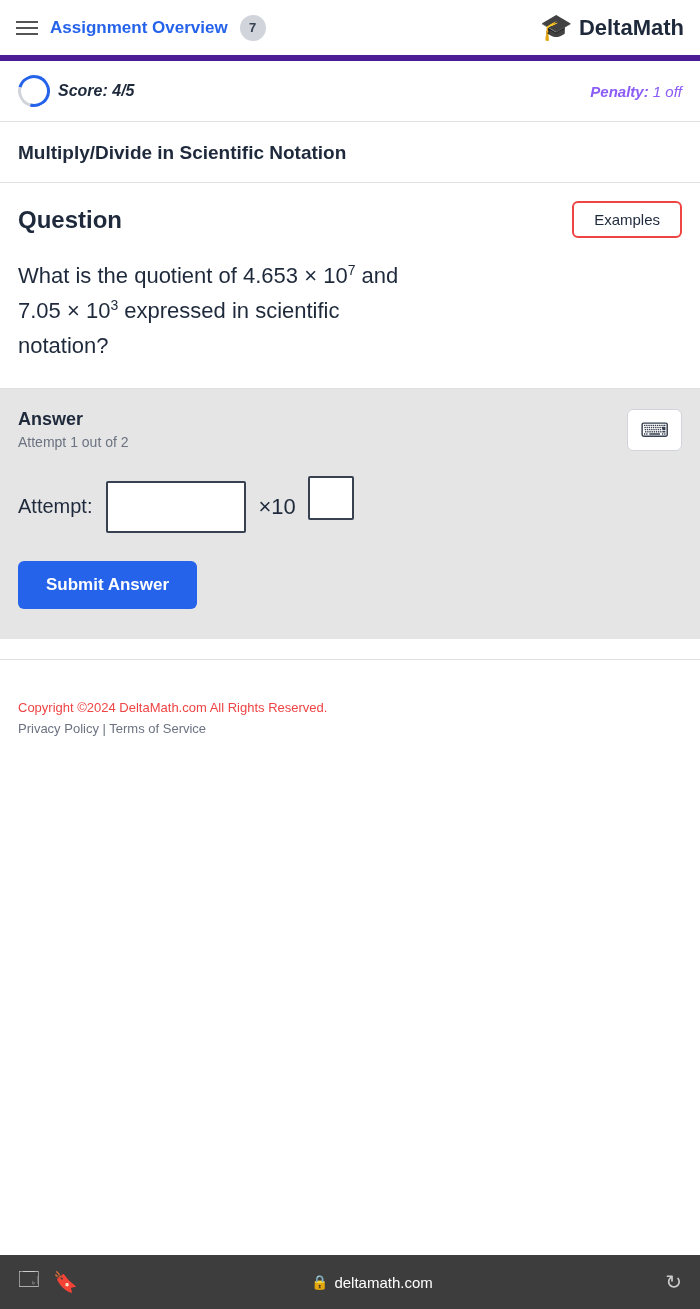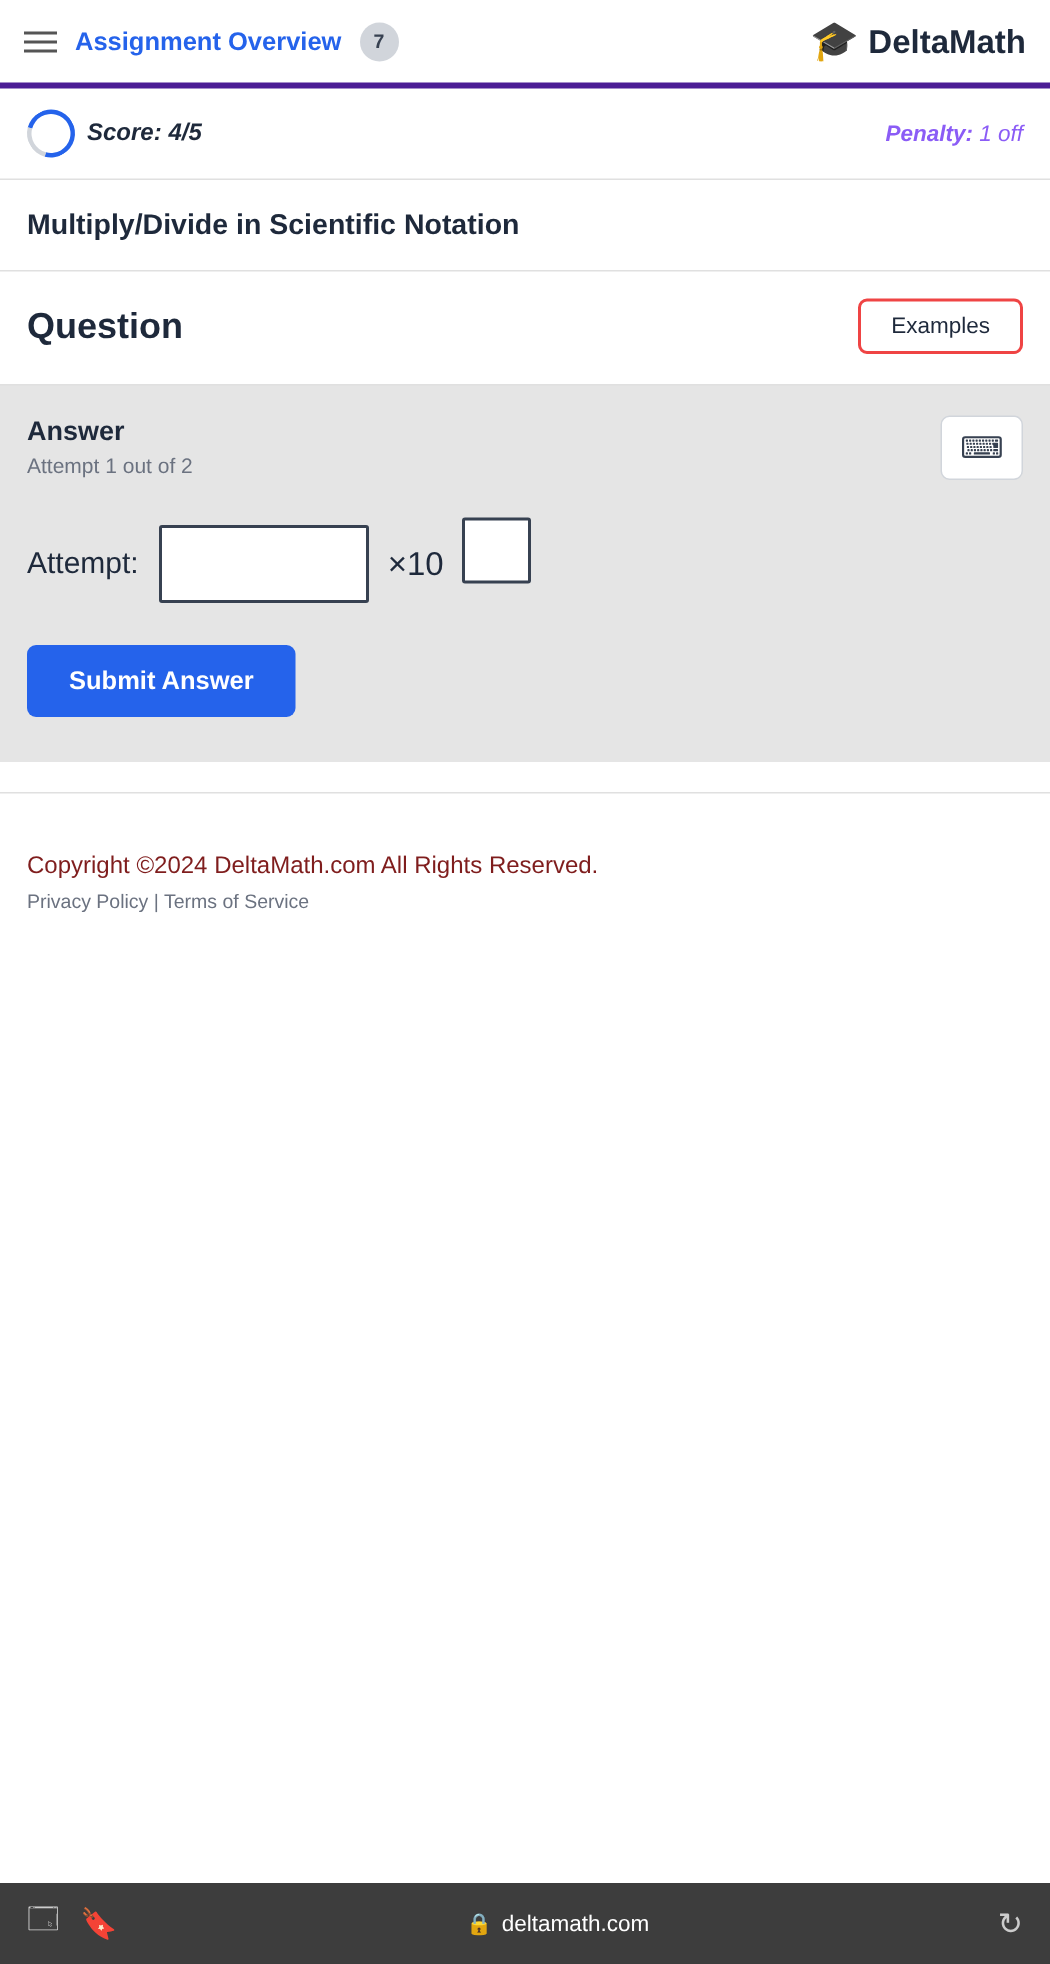--- a/index.html
+++ b/index.html
@@ -4,21 +4,21 @@
   <meta name="viewport" content="width=700">
   <style>
     * { box-sizing: border-box; margin: 0; padding: 0; }
     body { font-family: -apple-system, BlinkMacSystemFont, 'Segoe UI', sans-serif; background: #fff; width: 700px; min-height: 1309px; }
 
     
     .header {
       display: flex;
       align-items: center;
       padding: 12px 16px;
-      border-bottom: 4px solid #4c1d95;
+      border-bottom: 6px solid #4c1d95;
       background: #fff;
       gap: 12px;
     }
     .hamburger {
       display: flex; flex-direction: column; gap: 4px; cursor: pointer;
     }
     .hamburger span {
       display: block; width: 22px; height: 2px; background: #555;
     }
     .assignment-overview-link {
@@ -120,21 +120,21 @@
     .submit-btn {
       background: #2563eb; color: #fff; border: none; border-radius: 6px;
       padding: 14px 28px; font-size: 17px; font-weight: 600; cursor: pointer;
       margin-top: 28px;
     }
 
     
     .footer {
       background: #fff; padding: 40px 18px 20px; border-top: 1px solid #e0e0e0; margin-top: 20px;
     }
-    .footer-text { color: #7f1d1d; font-size: 16px; margin-bottom: 6px; }
+    .footer-text { color: #ef4444; font-size: 13px; margin-bottom: 6px; }
     .footer-links { color: #6b7280; font-size: 13px; }
     .footer-links a { color: #6b7280; text-decoration: none; }
 
     
     .browser-bar {
       background: #3d3d3d; display: flex; align-items: center; justify-content: space-between;
       padding: 10px 18px; position: fixed; bottom: 0; width: 700px;
     }
     .browser-icons-left { display: flex; gap: 14px; align-items: center; }
     .browser-icon { color: #ccc; font-size: 20px; }
@@ -183,20 +183,25 @@
   <div class="section-title">
     <h2>Multiply/Divide in Scientific Notation</h2>
   </div>
 
   <div class="question-area">
     <div class="question-header">
       <span class="question-label">Question</span>
       <button class="examples-btn">Examples</button>
     </div>
 
+    <div class="question-text">
+      <span>What is the quotient of 4.653 × 10</span><sup>7</sup><span> and</span><br>
+      <span>7.05 × 10</span><sup>3</sup><span> expressed in scientific</span><br>
+      <span>notation?</span>
+    </div>
   </div>
 
   <div class="answer-section">
     <div class="answer-header">
       <div>
         <div class="answer-label">Answer</div>
         <div class="attempt-text">Attempt 1 out of 2</div>
       </div>
       <button class="keyboard-btn">
         <span class="keyboard-icon">⌨</span>

